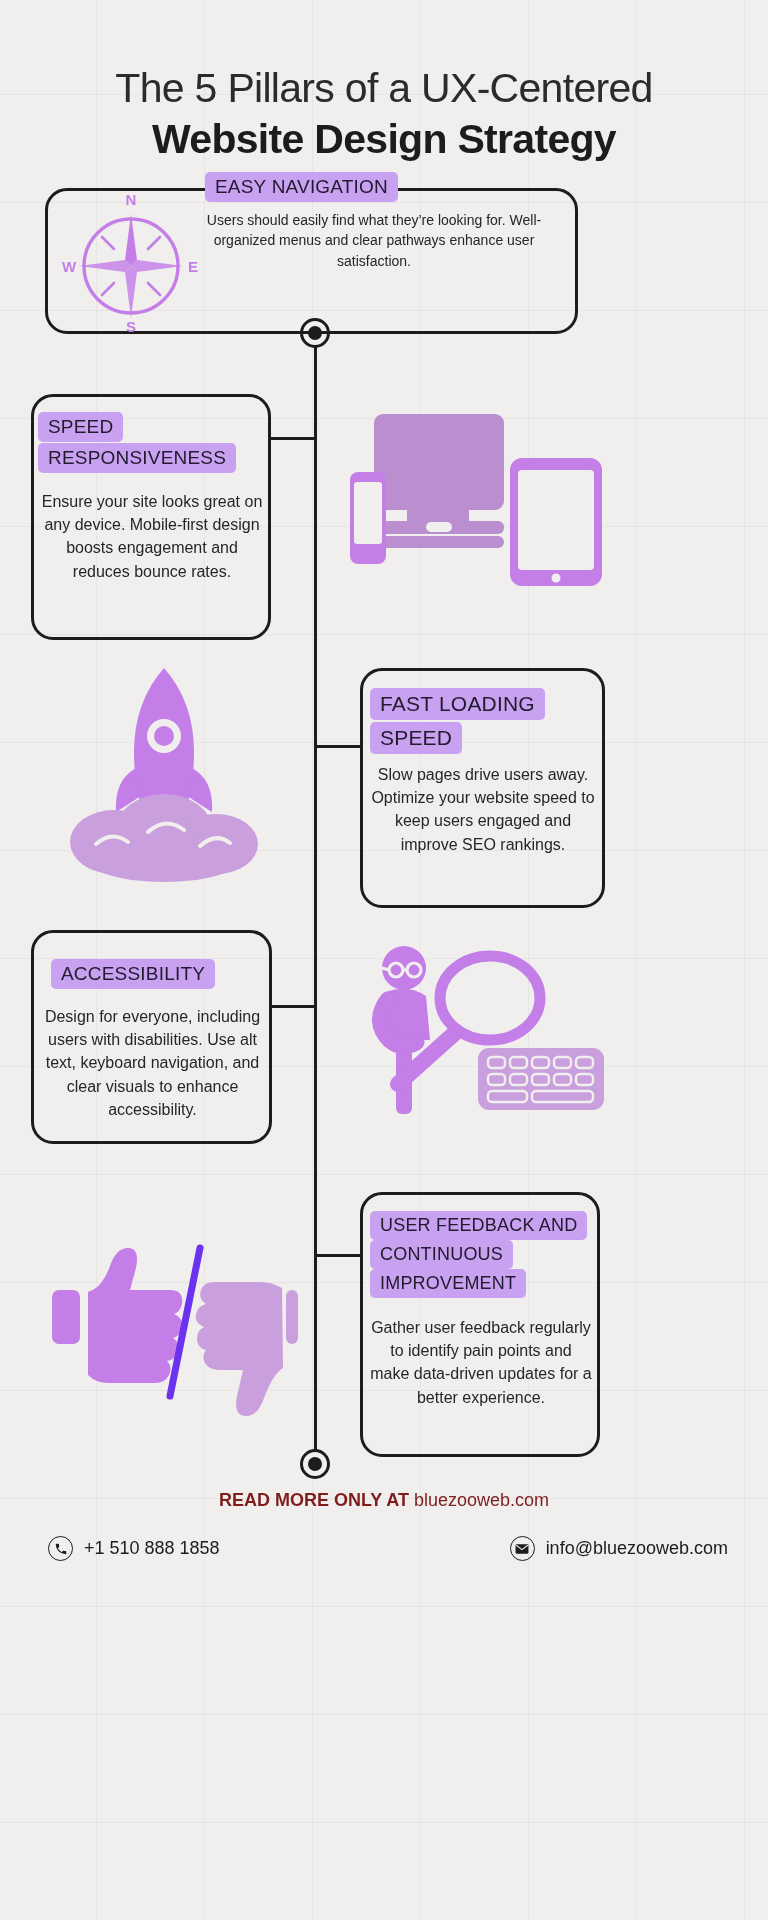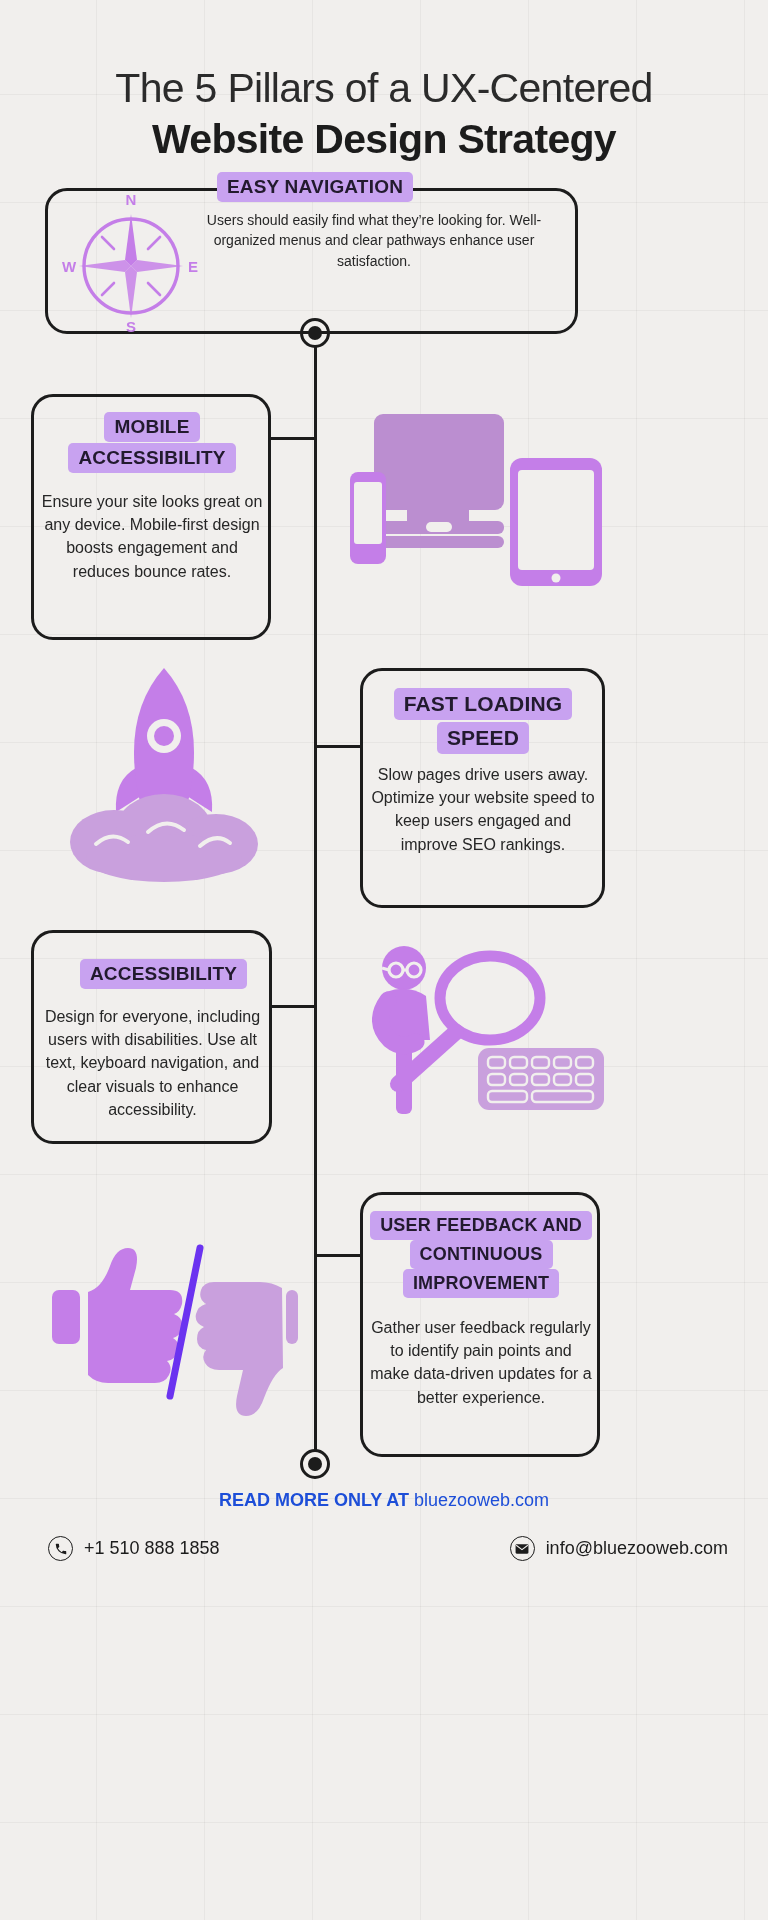--- a/index.html
+++ b/index.html
@@ -90,24 +90,23 @@
   }
   .card-nav      { left: 45px;  top: 188px;  width: 533px; height: 146px; }
   .card-mobile   { left: 31px;  top: 394px;  width: 240px; height: 246px; }
   .card-fast     { left: 360px; top: 668px;  width: 245px; height: 240px; }
   .card-access   { left: 31px;  top: 930px;  width: 241px; height: 214px; }
   .card-feedback { left: 360px; top: 1192px; width: 240px; height: 265px; }
 
   
   .badge {
     position: absolute;
-    font-weight: 700;
+    font-weight: 400;
     color: #221a2e;
     letter-spacing: 0.2px;
-    text-align: center;
     z-index: 6;
   }
   .badge span {
     background: #c8a2f0;
     box-decoration-break: clone;
     -webkit-box-decoration-break: clone;
     border-radius: 5px;
     padding: 4px 10px 5px;
     line-height: 1.62;
   }
@@ -135,21 +134,21 @@
   
   .illus { position: absolute; z-index: 2; }
   .illus-compass  { left: 62px;  top: 192px; }
   .illus-devices  { left: 348px; top: 410px; }
   .illus-rocket   { left: 44px;  top: 662px; }
   .illus-a11y     { left: 352px; top: 944px; }
   .illus-thumbs   { left: 48px;  top: 1218px; }
 
   
   .footer { position: absolute; left: 0; right: 0; top: 1490px; text-align: center; }
-  .read-more { font-size: 18px; color: #1d4ed8; }
+  .read-more { font-size: 18px; color: #7f1d1d; }
   .read-more .rm-strong { font-weight: 700; }
   .read-more .rm-site { font-weight: 400; }
 
   .contact-row {
     position: absolute;
     top: 1536px; left: 48px; right: 40px;
     display: flex;
     justify-content: space-between;
     align-items: center;
   }
@@ -230,21 +229,21 @@
       <rect x="2" y="62" width="36" height="92" rx="8" fill="#c47ee8"></rect>
       <rect x="6" y="72" width="28" height="62" rx="3" fill="#f1efed"></rect>
 
       <rect x="162" y="48" width="92" height="128" rx="12" fill="#c47ee8"></rect>
       <rect x="170" y="60" width="76" height="100" rx="4" fill="#f1efed"></rect>
       <circle cx="208" cy="168" r="4.5" fill="#f1efed"></circle>
     </svg>
   </div>
 
   <div class="badge badge-mobile">
-    <span>MOBILE ACCESSIBILITY</span>
+    <span>SPEED RESPONSIVENESS</span>
   </div>
   <div class="body-text body-mobile">Ensure your site looks great on any device. Mobile-first design boosts engagement and reduces bounce rates.</div>
 
   <div class="card card-fast"></div>
 
   <div class="illus illus-rocket">
     <svg width="240" height="220" viewBox="0 0 240 220" aria-hidden="true">
 
       <path d="M92 106 q-22 12 -20 44 q16 -10 28 -18 z" fill="#c47ee8"></path>
       <path d="M148 106 q22 12 20 44 q-16 -10 -28 -18 z" fill="#c47ee8"></path>

